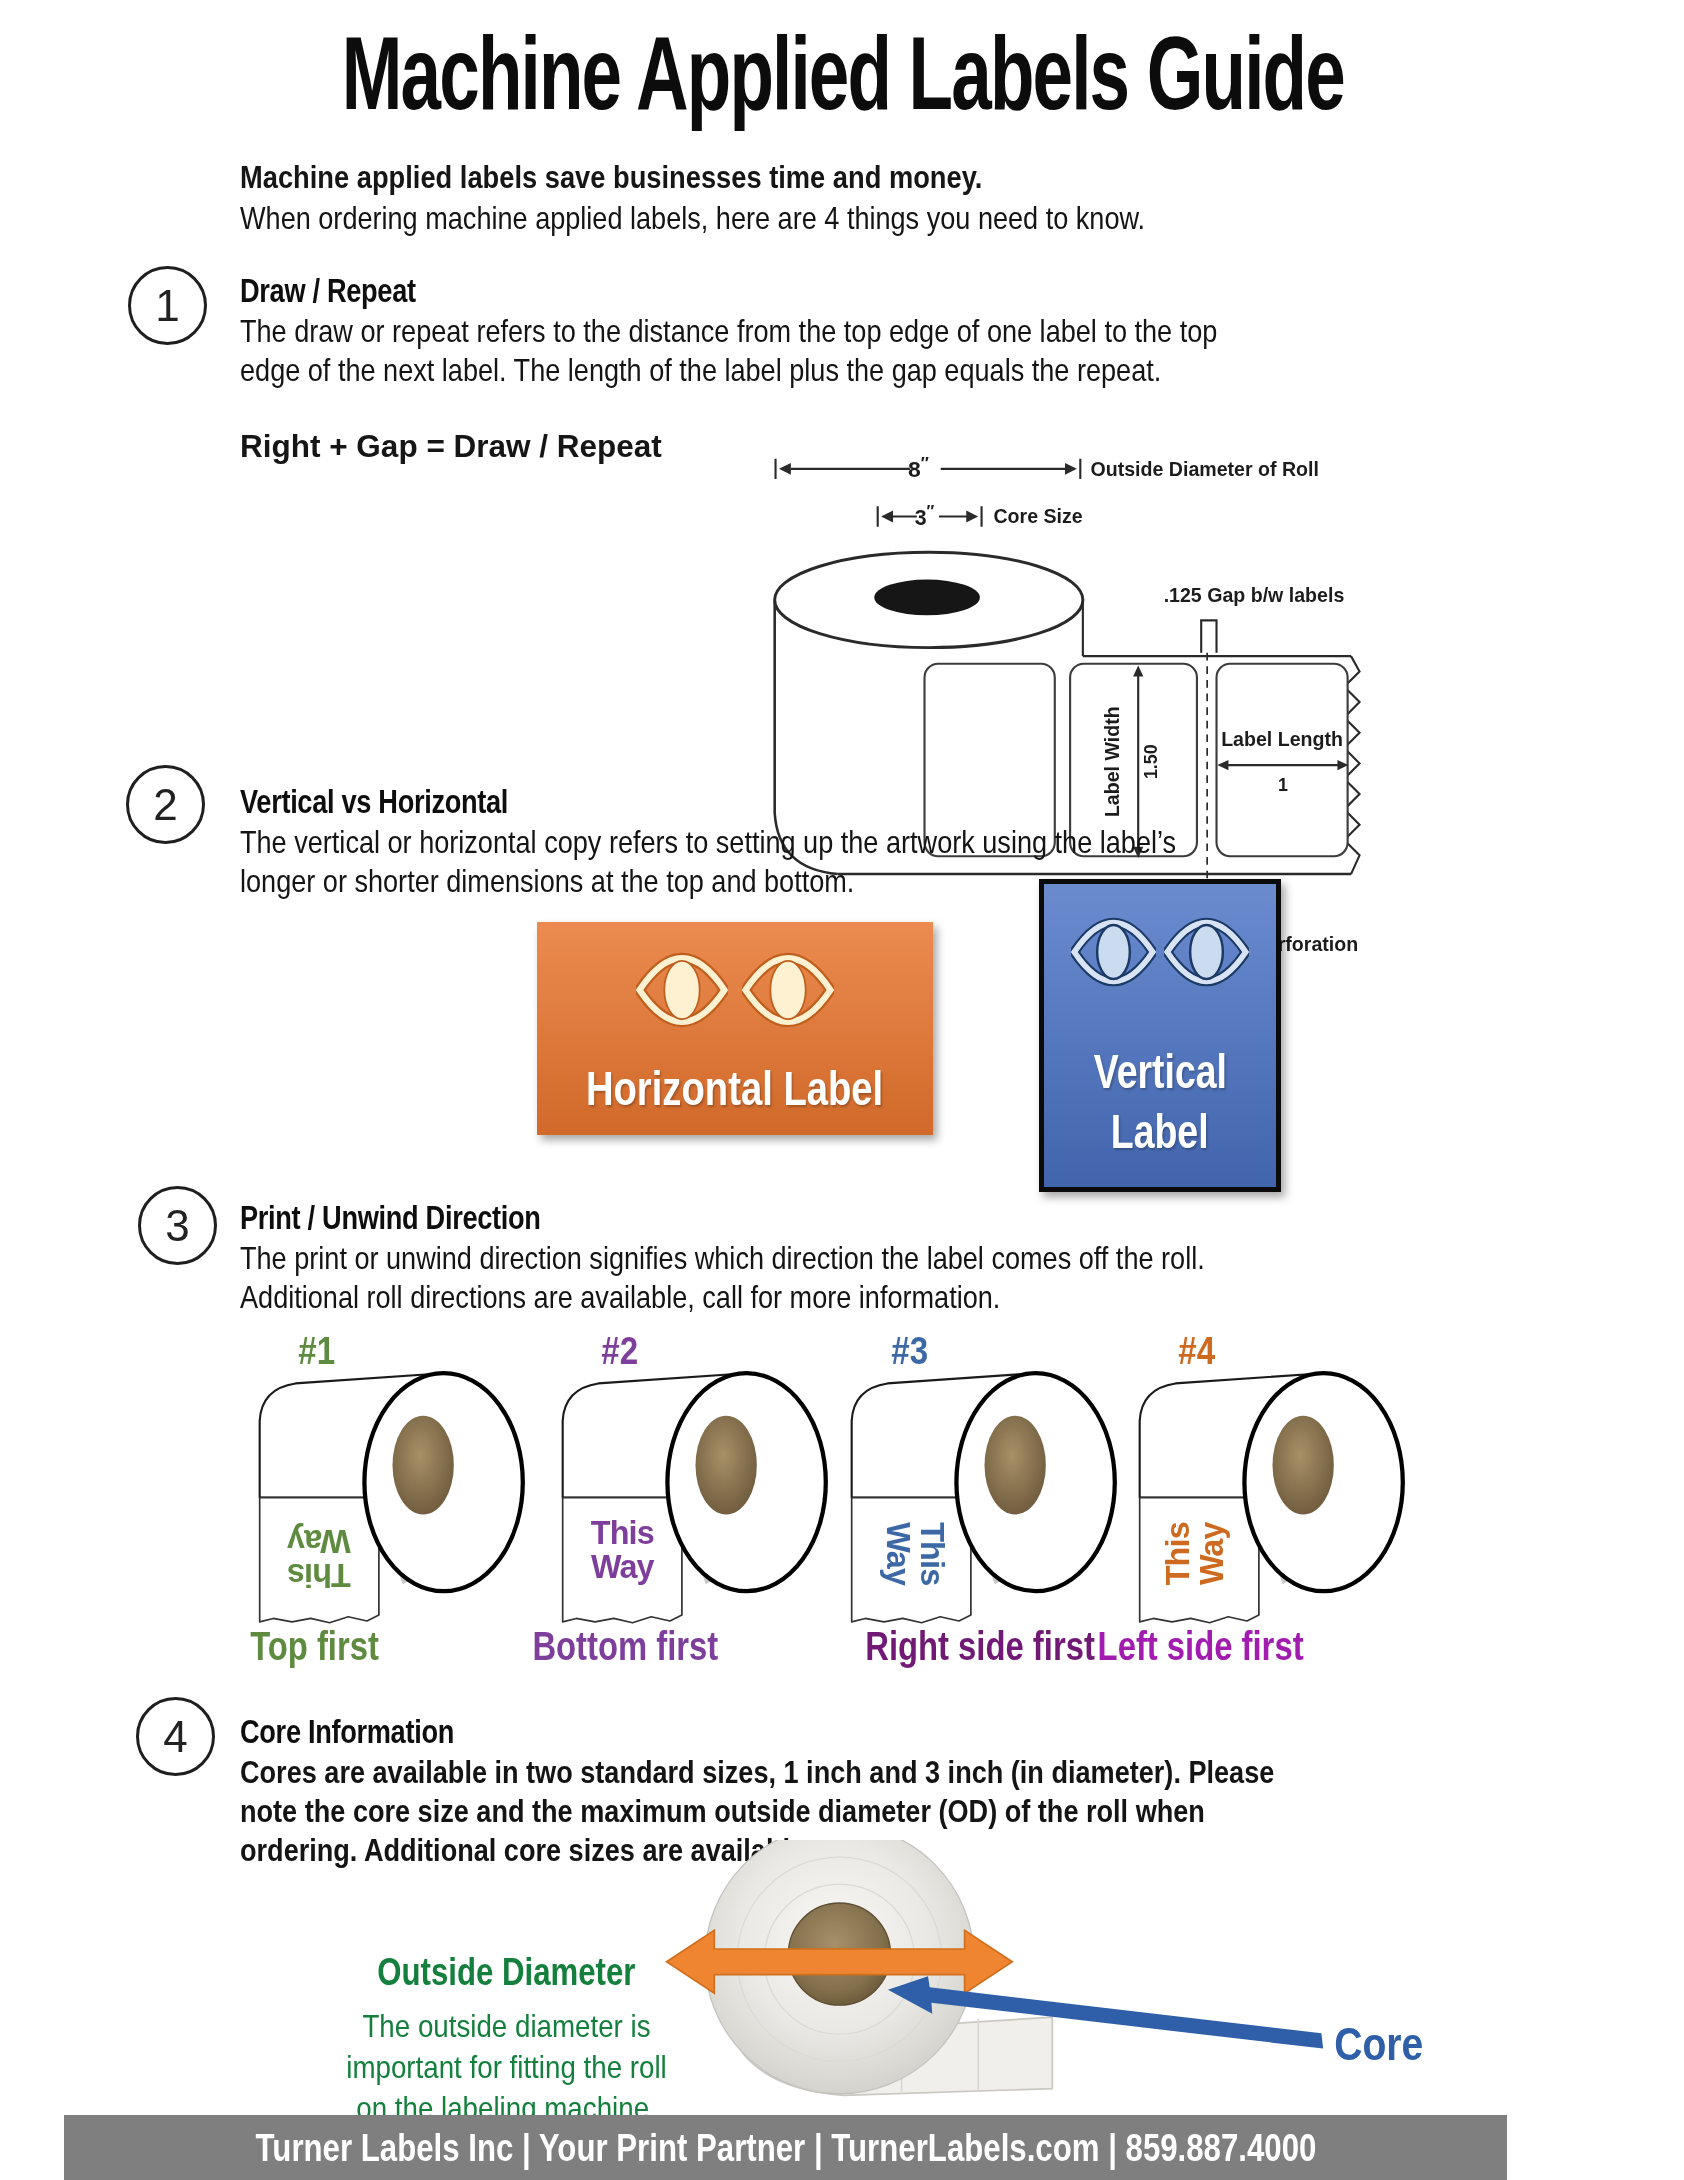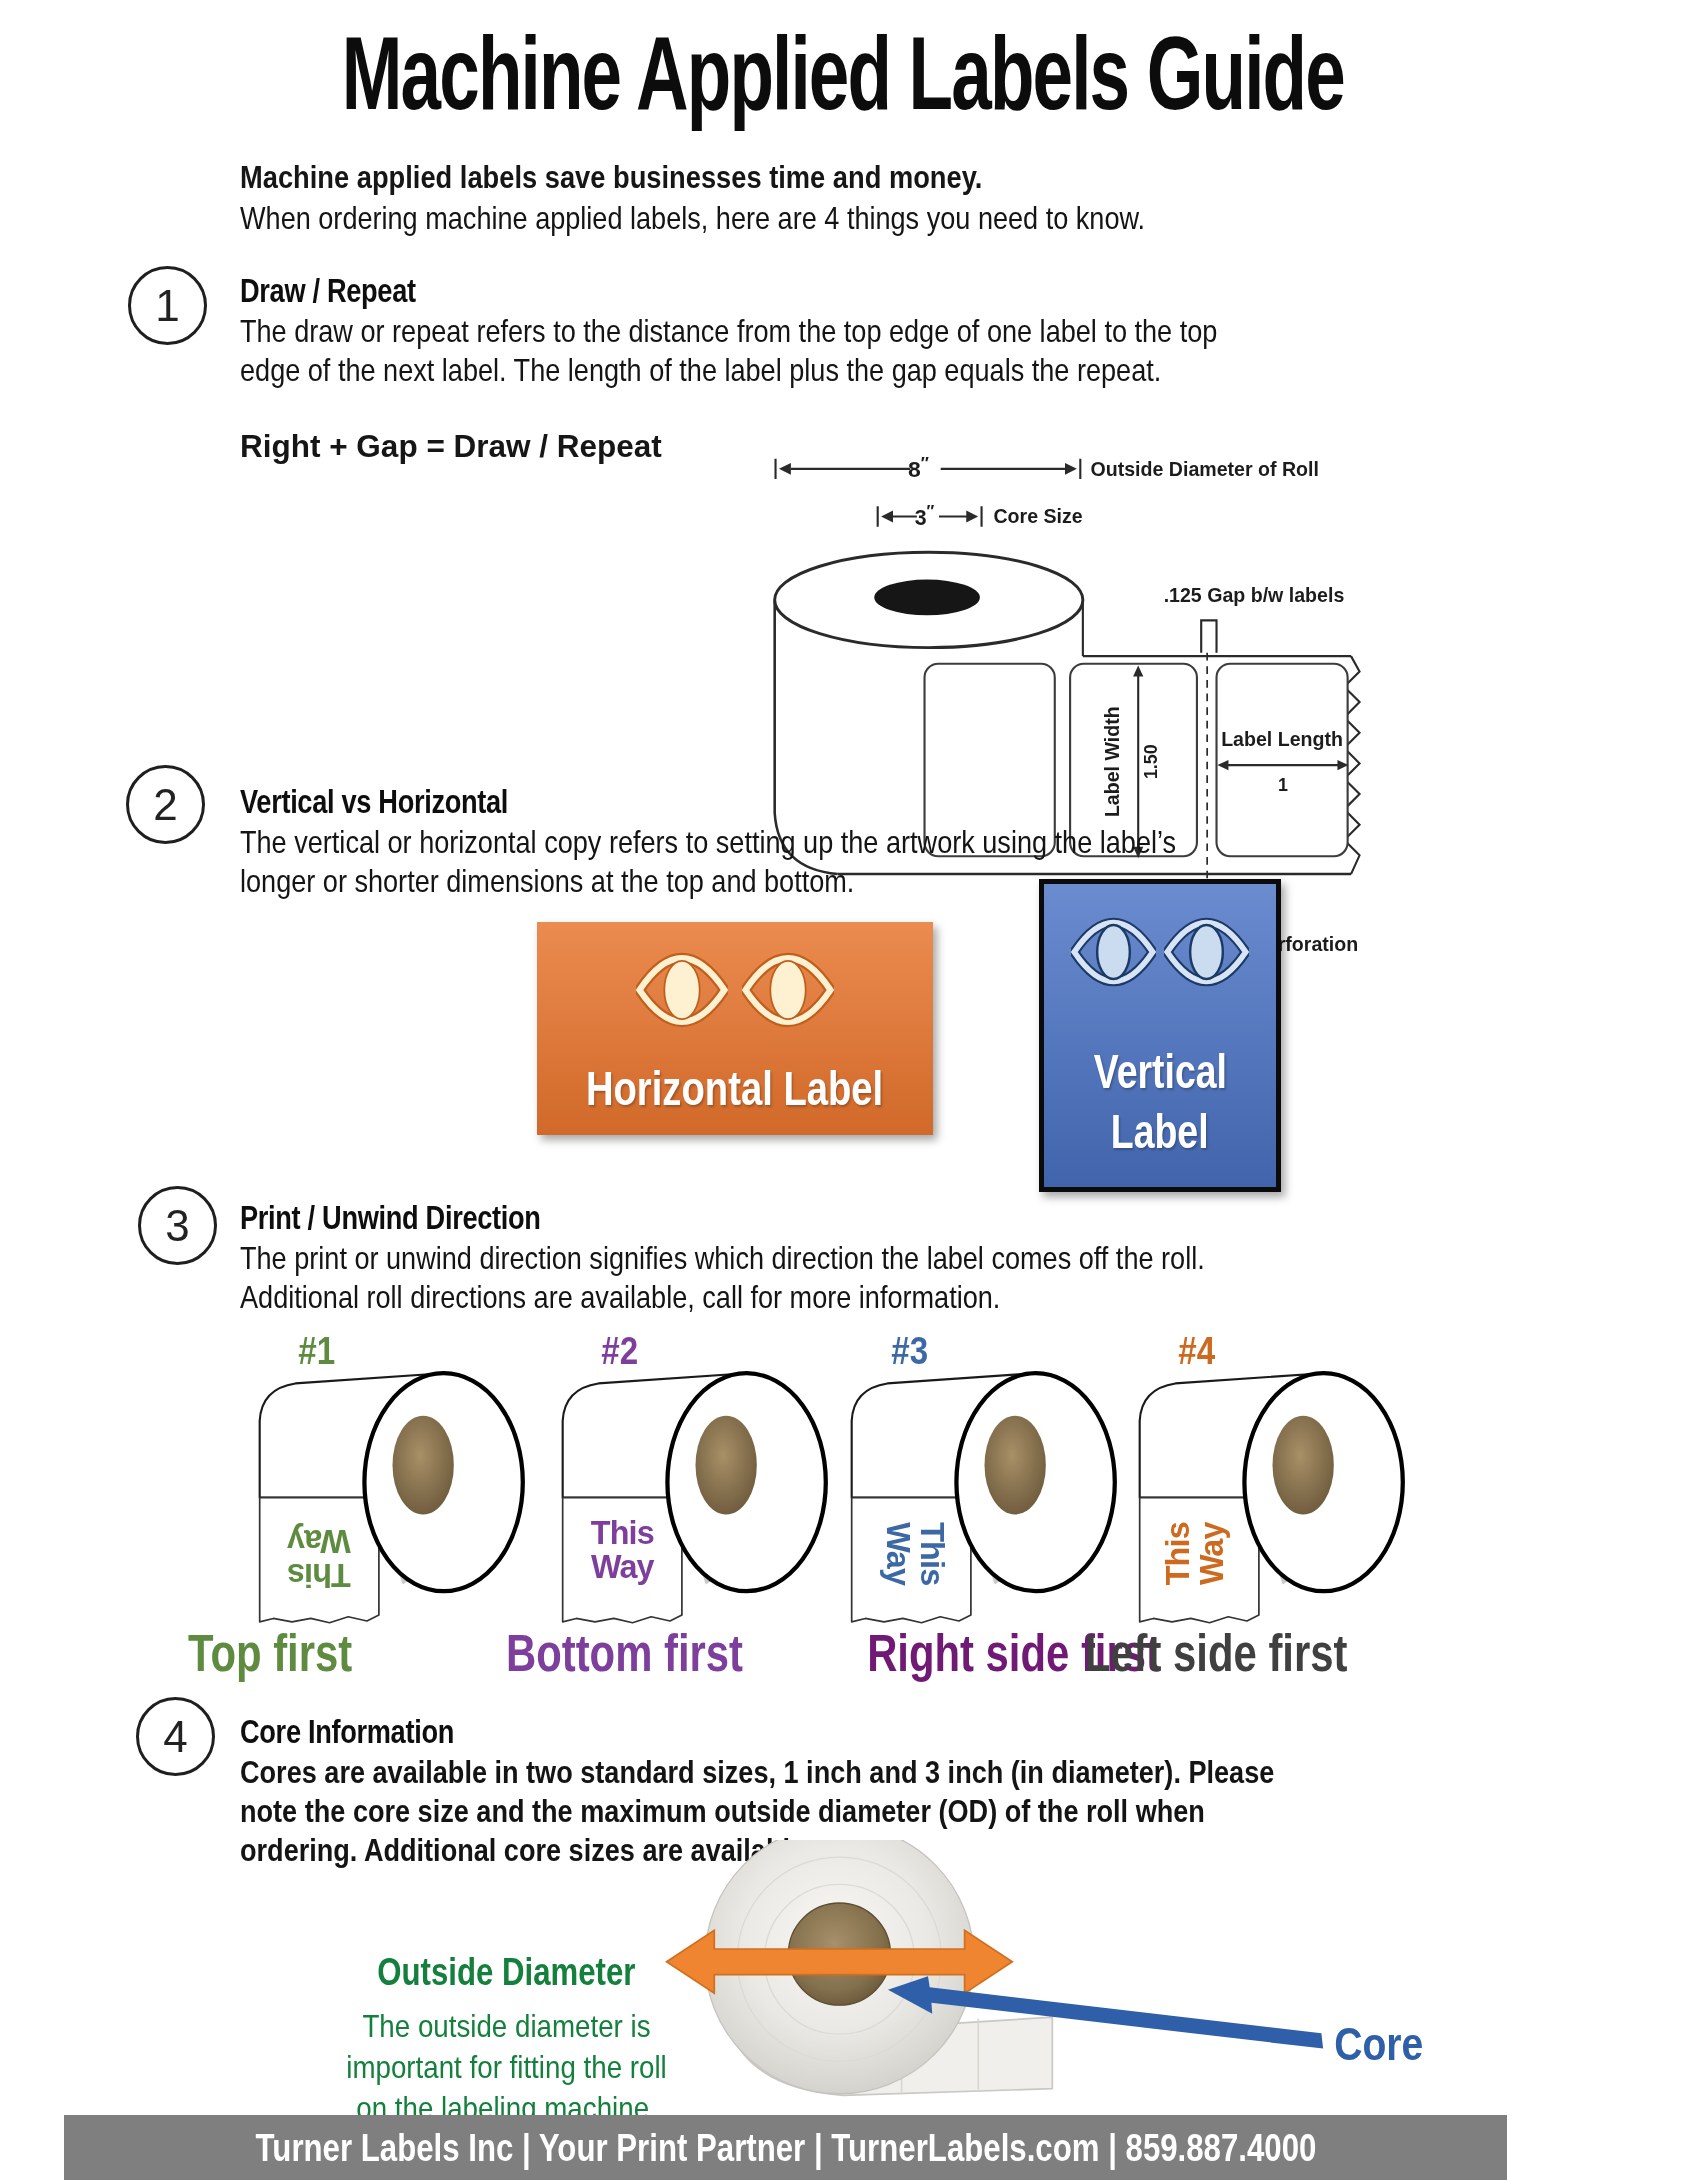--- a/index.html
+++ b/index.html
@@ -17,21 +17,21 @@
   .intro-b{font-size:31px;font-weight:700;display:inline-block;transform:scaleX(.88);
            transform-origin:left top;white-space:nowrap;}
   .formula{font-size:31.5px;font-weight:700;white-space:nowrap;}
   .lab-big{position:absolute;box-shadow:4.3px 5.1px 8.5px rgba(0,0,0,.35);}
   .eye-row{display:flex;justify-content:center;align-items:center;}
   .lab-text{position:absolute;width:100%;text-align:center;color:#fff;font-weight:700;
             text-shadow:1.7px 1.7px 2.6px rgba(0,0,0,.25);}
   .lab-text>span{display:inline-block;transform:scaleX(.78);transform-origin:center bottom;white-space:nowrap;}
   .dirnum{position:absolute;width:170px;text-align:center;font-size:39px;font-weight:700;}
   .dirnum>span{display:inline-block;transform:scaleX(.85);transform-origin:center top;}
-  .caption{position:absolute;width:290px;text-align:left;font-size:51px;font-weight:700;}
+  .caption{position:absolute;width:290px;text-align:center;font-size:40px;font-weight:700;}
   .caption>span{display:inline-block;transform:scaleX(.82);transform-origin:center top;white-space:nowrap;}
   .od-block{position:absolute;left:281px;top:1951px;width:451px;text-align:center;}
   .od-title{font-size:38px;font-weight:700;display:inline-block;transform:scaleX(.82);
             transform-origin:center top;white-space:nowrap;}
   .od-line{display:block;font-size:31.5px;line-height:41px;transform:scaleX(.88);
            transform-origin:center top;white-space:nowrap;}
   #footer{position:absolute;left:64px;top:2115px;width:1443px;height:66px;
           display:flex;align-items:center;justify-content:center;}
   #footer span{color:#fff;font-size:39px;font-weight:700;display:inline-block;
                transform:scaleX(.80);white-space:nowrap;}
@@ -250,21 +250,21 @@
     <ellipse cx="240" cy="140" rx="93" ry="128" fill="#ffffff" stroke="#000000" stroke-width="5"></ellipse>
     <ellipse cx="216" cy="120" rx="36" ry="58" fill="url(#core4)"></ellipse>
     <g transform="translate(94,224) rotate(-90)">
       <text text-anchor="middle" font-size="38" font-weight="700" letter-spacing="-1" fill="#cd6a1f"><tspan x="0" y="-12">This</tspan><tspan x="0" y="28">Way</tspan></text>
     </g>
   </svg>
 
   <div class="caption" style="left: 170px; top: 1624px; color: rgb(94, 139, 63);"><span>Top first</span></div>
   <div class="caption" style="left: 480px; top: 1624px; color: rgb(125, 63, 155);"><span>Bottom first</span></div>
   <div class="caption" style="left: 835px; top: 1624px; color: #701a75;"><span>Right side first</span></div>
-  <div class="caption" style="left: 1056px; top: 1624px; color: #404040; text-decoration: underline;"><span>Left side first</span></div>
+  <div class="caption" style="left: 1056px; top: 1624px; color: #a21caf; text-decoration: underline;"><span>Left side first</span></div>
 
   <div class="abs circle" style="left:136px;top:1697px;">
     <span>4</span>
   </div>
   <div class="abs" style="left:240px;top:1712px;">
     <span class="hd">Core Information</span>
   </div>
   <div class="abs" style="left:240px;top:1753px;font-weight:bold;">
     <span class="body-line">Cores are available in two standard sizes, 1 inch and 3 inch (in diameter). Please</span>
     <span class="body-line"><span>note the </span><b>core size and the maximum outside diameter</b><span> (OD) of the roll when</span></span>

